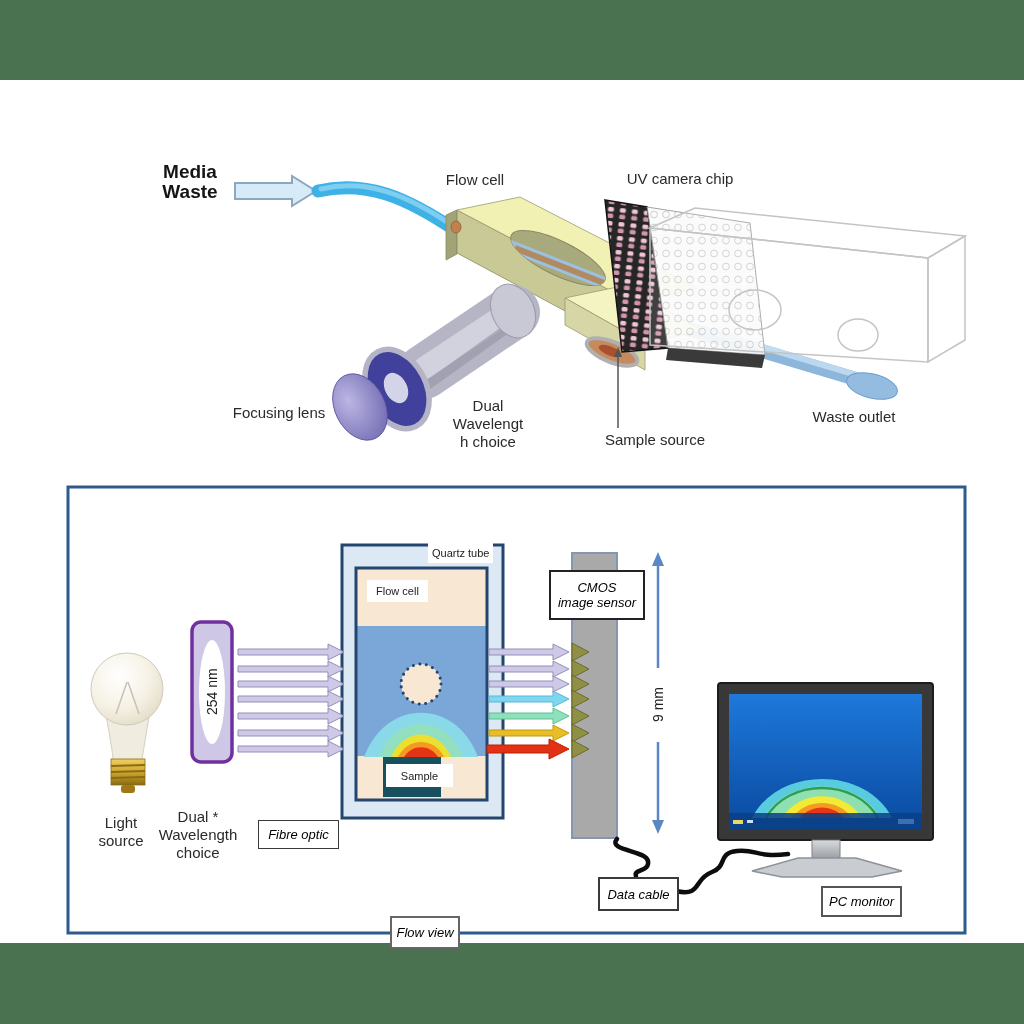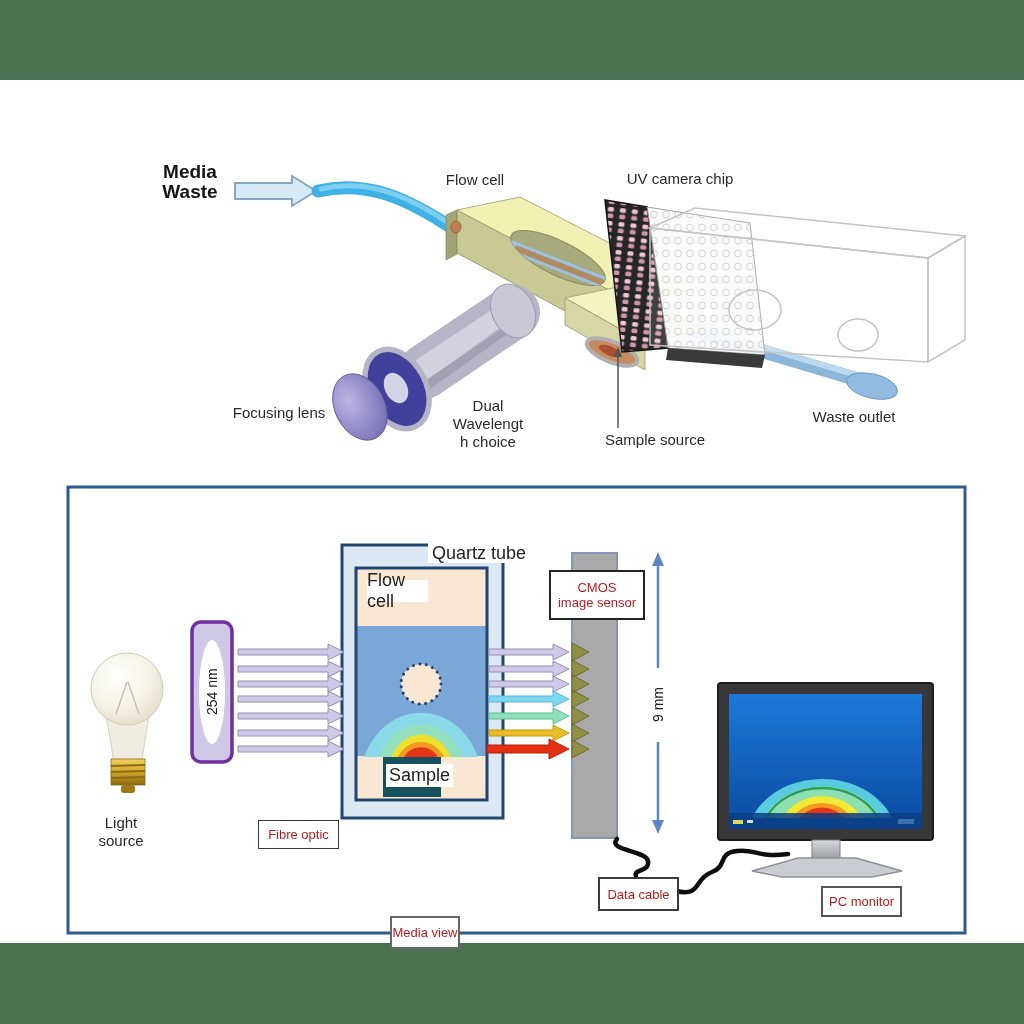--- a/index.html
+++ b/index.html
@@ -5,23 +5,23 @@
   html,body{margin:0;padding:0;background:#ffffff;}
   .stage{position:relative;width:1024px;height:1024px;overflow:hidden;background:#ffffff;
          font-family:"Liberation Sans",sans-serif;color:#222;}
   .band{position:absolute;left:0;width:1024px;background:#4a7250;}
   .band.top{top:0;height:80px;}
   .band.bottom{top:943px;height:81px;}
   svg.gfx{position:absolute;left:0;top:0;z-index:1;}
   .lbl{position:absolute;z-index:2;text-align:center;font-size:15px;line-height:18px;color:#2a2a2a;}
   .lbl.bold{font-weight:700;font-size:19px;line-height:20px;color:#151515;}
   .boxlbl{position:absolute;z-index:2;display:flex;align-items:center;justify-content:center;
-          background:#ffffff;border:2px solid #3a3a3a;font-size:13px;color:#b91c1c;text-align:center;}
+          background:#ffffff;border:2px solid #3a3a3a;font-size:13px;color:#000000;text-align:center;font-style:italic;}
   .whitelbl{position:absolute;z-index:2;display:flex;align-items:center;justify-content:center;
-          background:#ffffff;font-size:18px;color:#222;}
+          background:#ffffff;font-size:11px;color:#222;}
   .vlabel{position:absolute;z-index:2;display:flex;align-items:center;justify-content:center;
           writing-mode:vertical-rl;transform:rotate(180deg);font-size:14px;color:#222;}
 </style>
 </head>
 <body>
 
 <div class="stage">
 
   <div class="band top"></div>
   <div class="band bottom"></div>
@@ -254,20 +254,25 @@
 
   <div class="lbl" style="left:595px;top:431px;width:120px;">Sample source</div>
 
   <div class="lbl" style="left:803px;top:408px;width:102px;">Waste outlet</div>
 
   <div class="lbl" style="left:88px;top:814px;width:66px;">
     <div>Light</div>
     <div>source</div>
   </div>
 
+  <div class="lbl" style="left:150px;top:808px;width:96px;">
+    <div>Dual *</div>
+    <div>Wavelength</div>
+    <div>choice</div>
+  </div>
 
   <div class="vlabel" style="left:198px;top:658px;width:28px;height:68px;">254 nm</div>
 
   <div class="boxlbl" style="left:258px;top:820px;width:79px;height:27px;border-width:1.5px;">Fibre optic</div>
 
   <div class="whitelbl" style="left:428px;top:543px;padding:1px 4px;height:18px;">Quartz tube</div>
 
   <div class="whitelbl" style="left:367px;top:580px;width:61px;height:22px;">Flow cell</div>
 
   <div class="whitelbl" style="left:386px;top:764px;width:67px;height:23px;">Sample</div>
@@ -278,15 +283,15 @@
       <div>image sensor</div>
     </div>
   </div>
 
   <div class="vlabel" style="left:645px;top:669px;width:26px;height:72px;background:#fff;">9 mm</div>
 
   <div class="boxlbl" style="left:598px;top:877px;width:77px;height:30px;">Data cable</div>
 
   <div class="boxlbl" style="left:821px;top:886px;width:77px;height:27px;border-color:#555;">PC monitor</div>
 
-  <div class="boxlbl" style="left:390px;top:916px;width:66px;height:29px;border-color:#666;">Media view</div>
+  <div class="boxlbl" style="left:390px;top:916px;width:66px;height:29px;border-color:#666;">Flow view</div>
 
 </div>
 
 </body></html>

